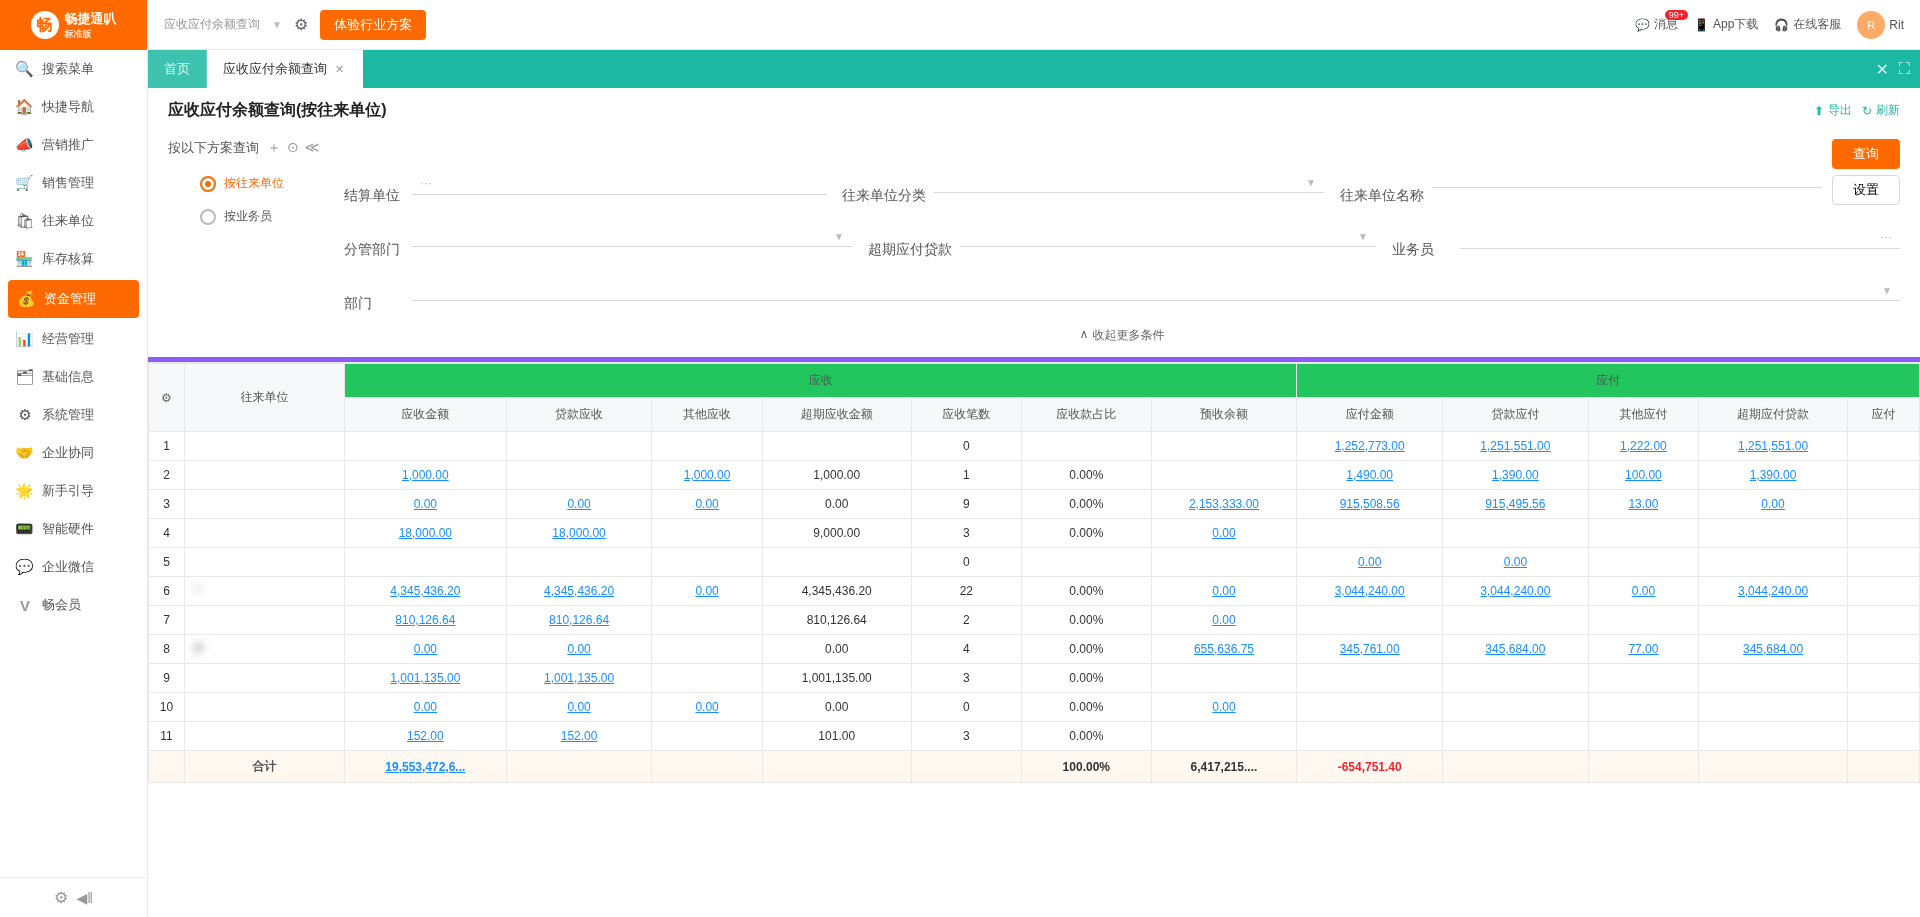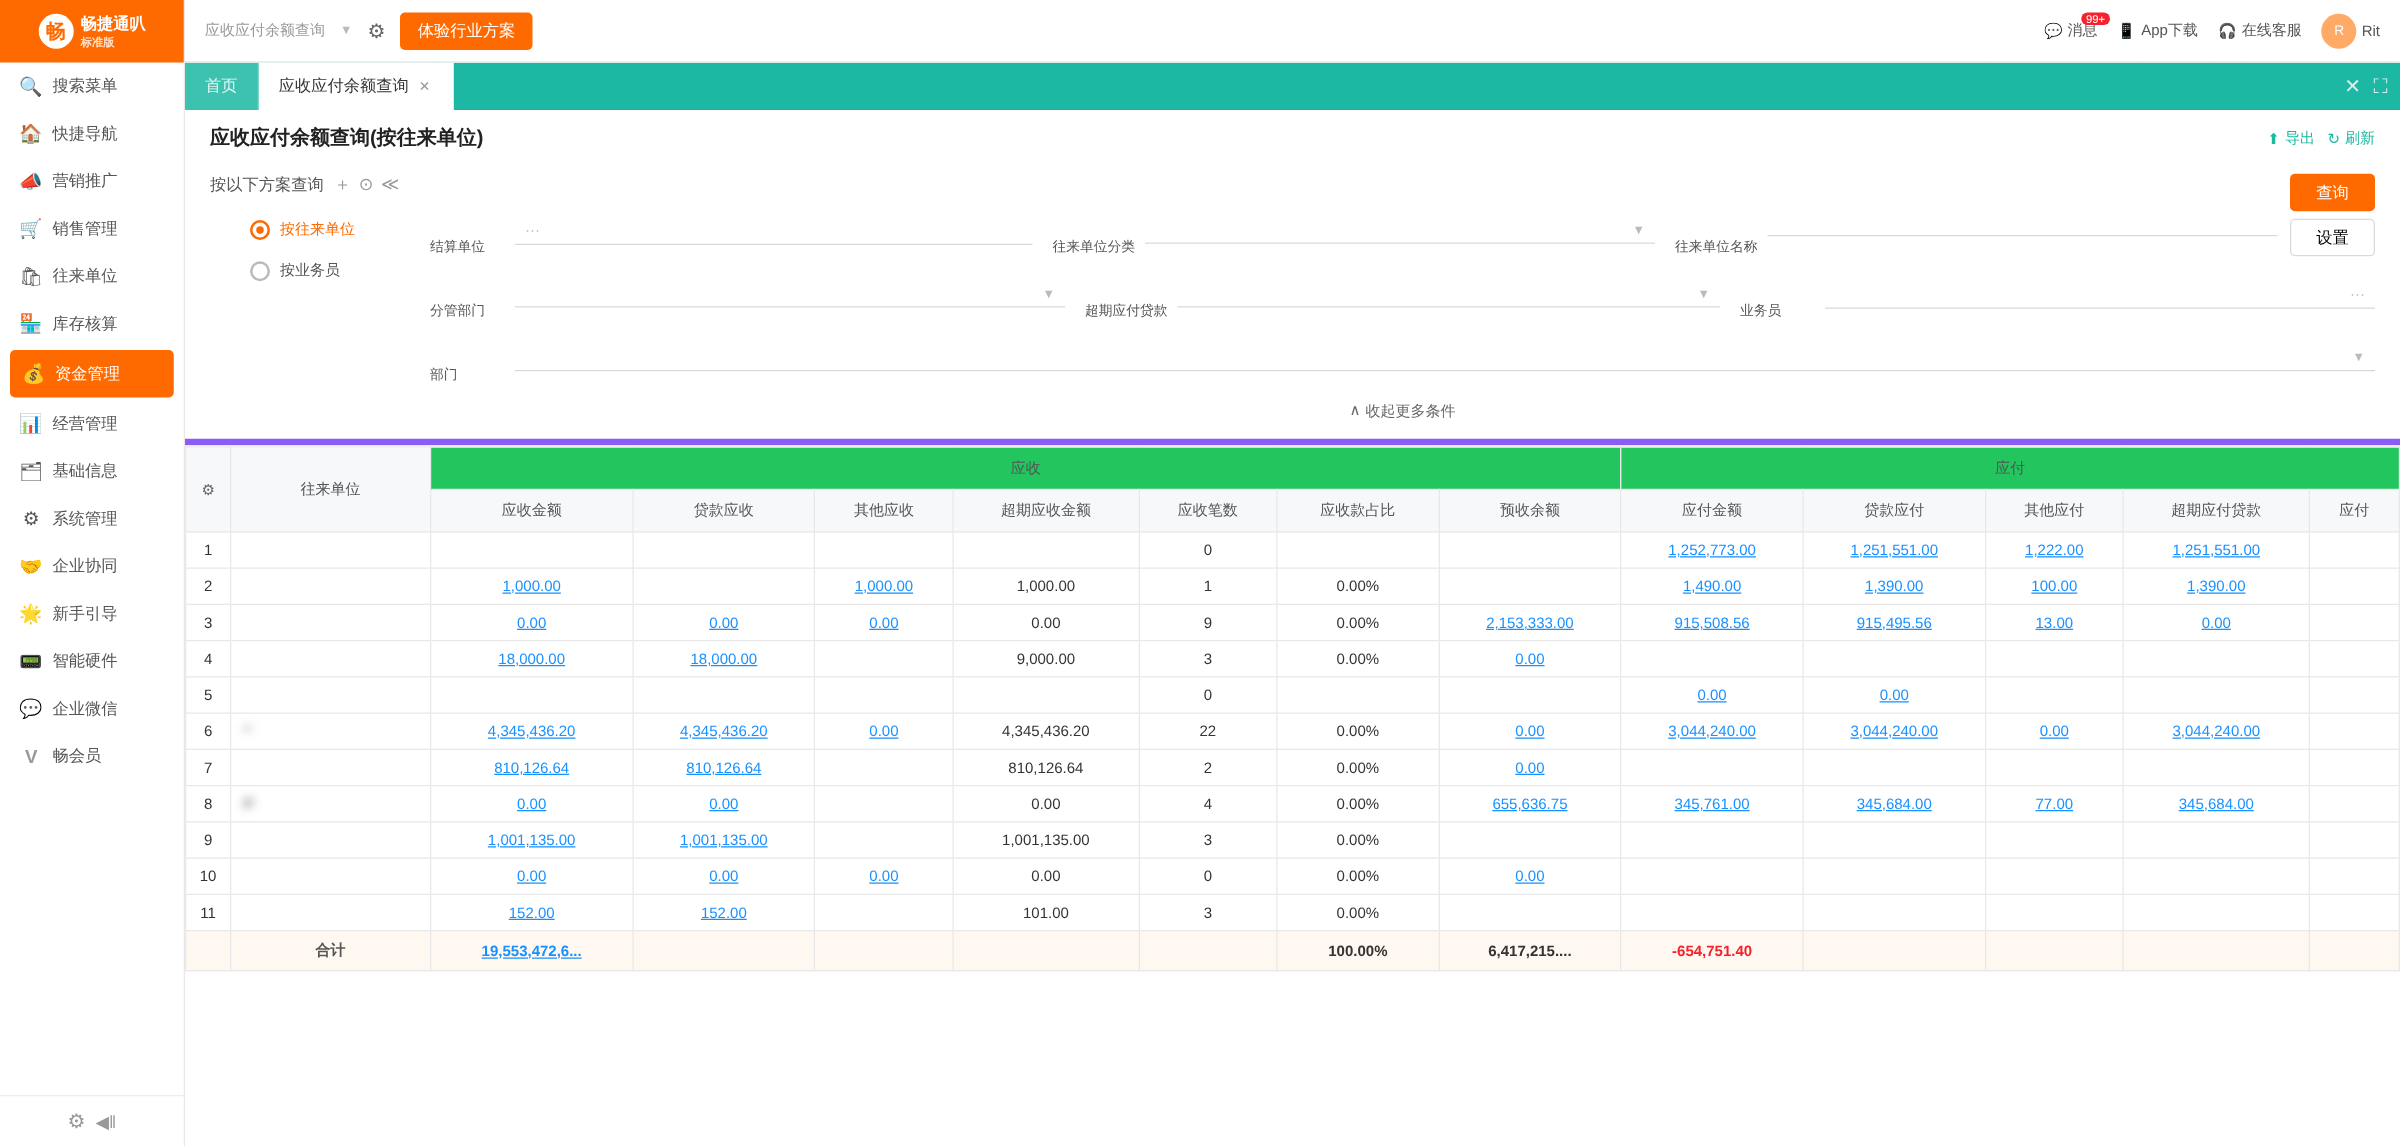--- a/index.html
+++ b/index.html
@@ -61,21 +61,21 @@
       background: #f5f6fa; overflow: hidden; display: flex; flex-direction: column;
     }
     .page-title-row { display: flex; align-items: center; justify-content: space-between; margin-bottom: 10px; }
     .page-title { font-size: 16px; font-weight: bold; color: #222; }
     .page-actions { display: flex; gap: 10px; }
     .btn-action { display: flex; align-items: center; gap: 4px; color: #1db8a3; font-size: 12px; cursor: pointer; }
     .filter-header { display: flex; align-items: center; gap: 8px; margin-bottom: 10px; color: #555; font-size: 13px; }
     .filter-header-icons { display: flex; gap: 6px; color: #999; }
     .filter-header-icon { cursor: pointer; font-size: 14px; }
     .filter-item { display: flex; align-items: center; gap: 8px; flex: 1; }
-    .filter-label { color: #555; font-size: 11px; white-space: nowrap; min-width: 60px; margin-top: 26px; }
+    .filter-label { color: #555; font-size: 14px; white-space: nowrap; min-width: 60px; margin-top: 26px; }
     .filter-input {
       flex: 1; border: none; border-bottom: 1px solid #d9d9d9;
       padding: 4px 8px; font-size: 12px; outline: none; background: transparent;
       display: flex; align-items: center; gap: 4px; min-width: 120px;
     }
     .filter-select {
       flex: 1; border: none; border-bottom: 1px solid #d9d9d9;
       padding: 4px 8px; font-size: 12px; background: transparent; outline: none;
       display: flex; align-items: center; justify-content: space-between; cursor: pointer; min-width: 120px;
     }

